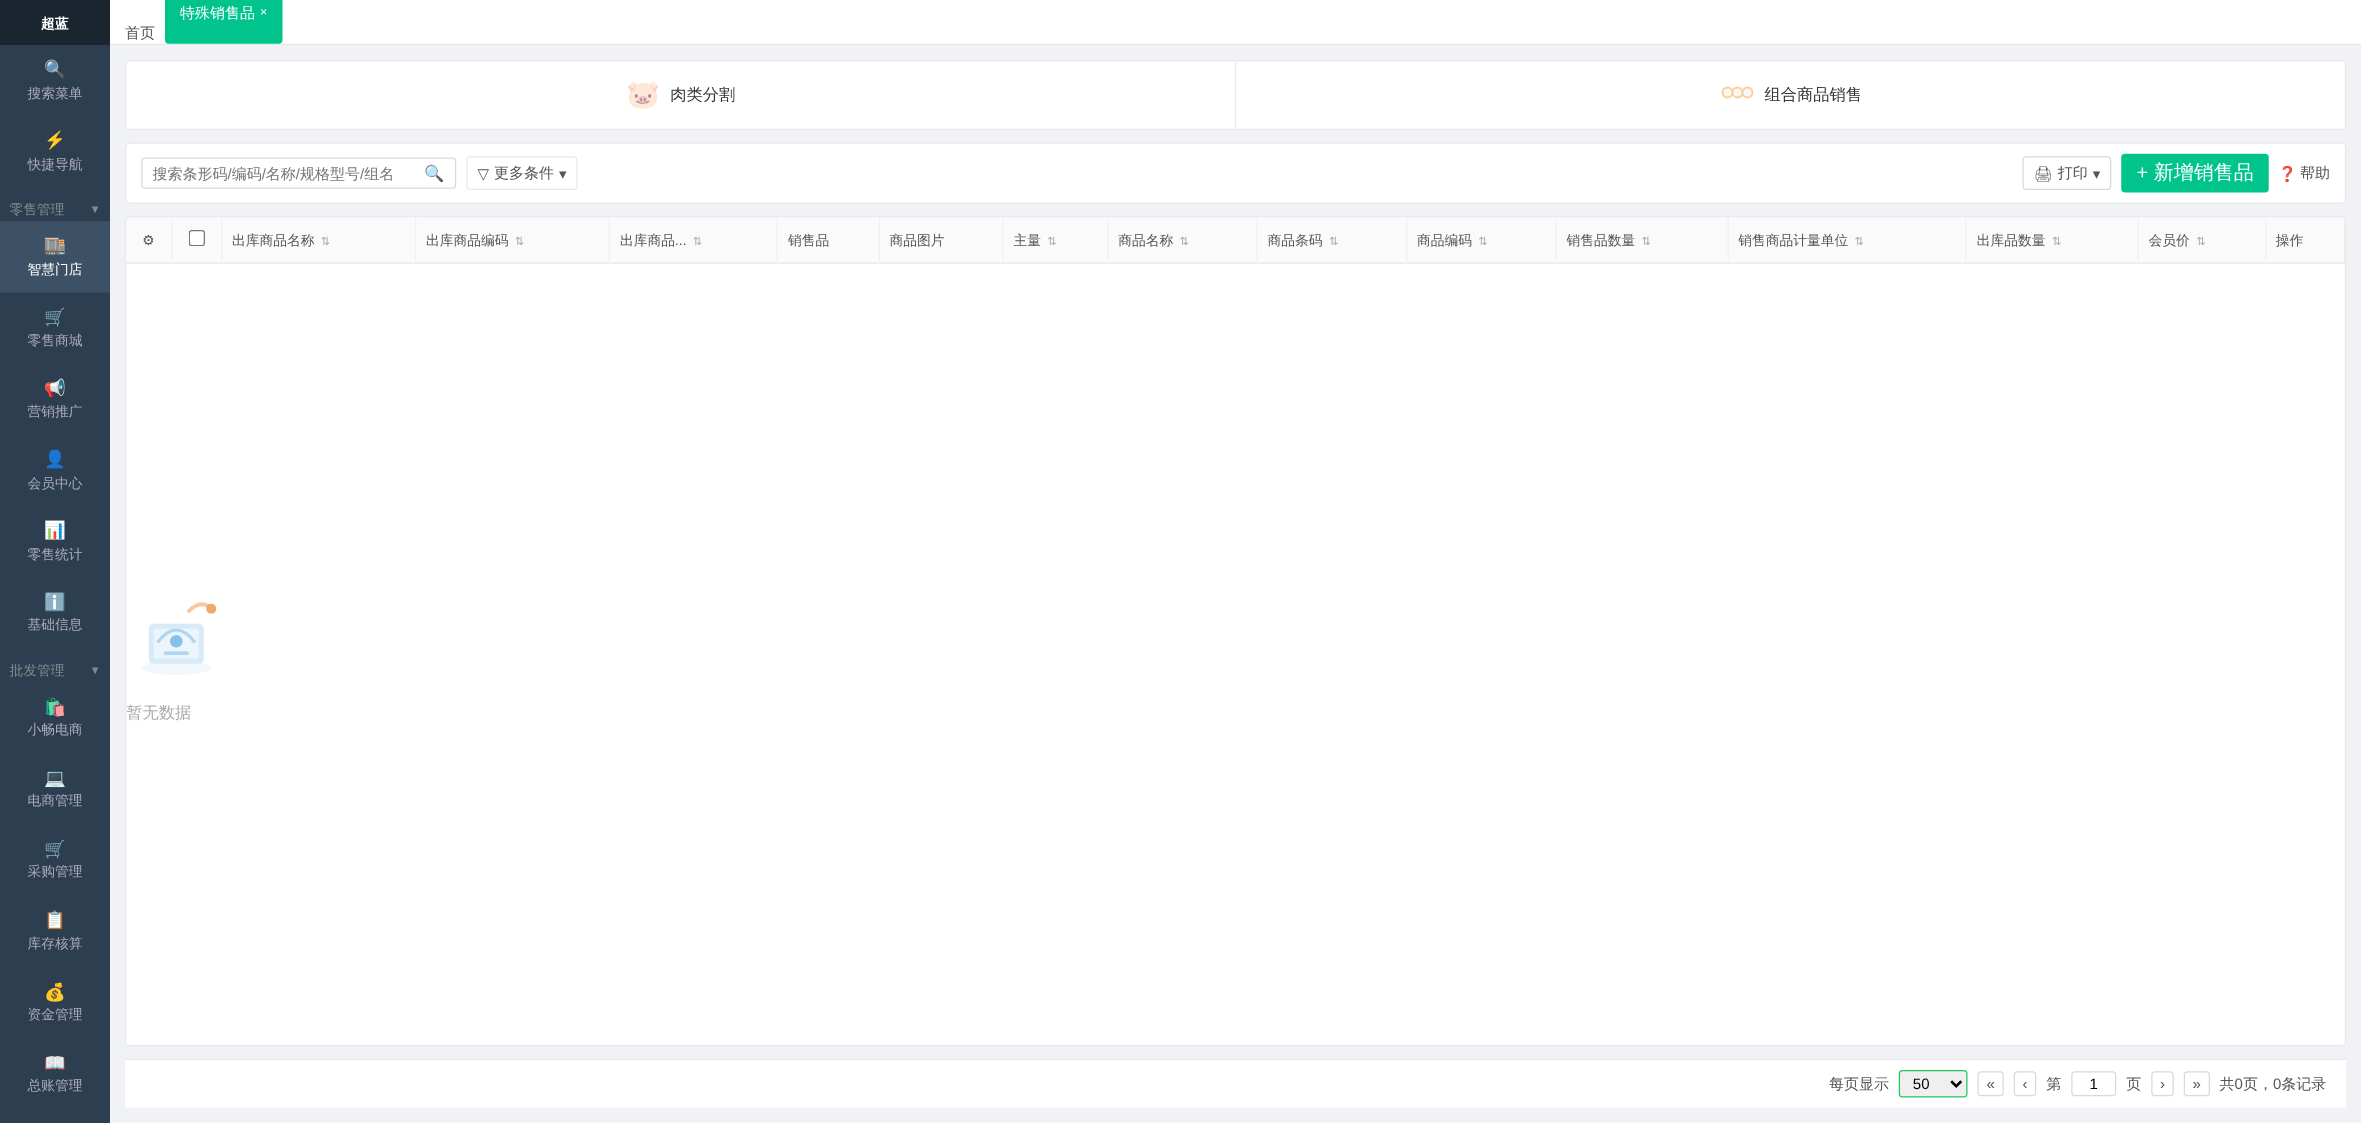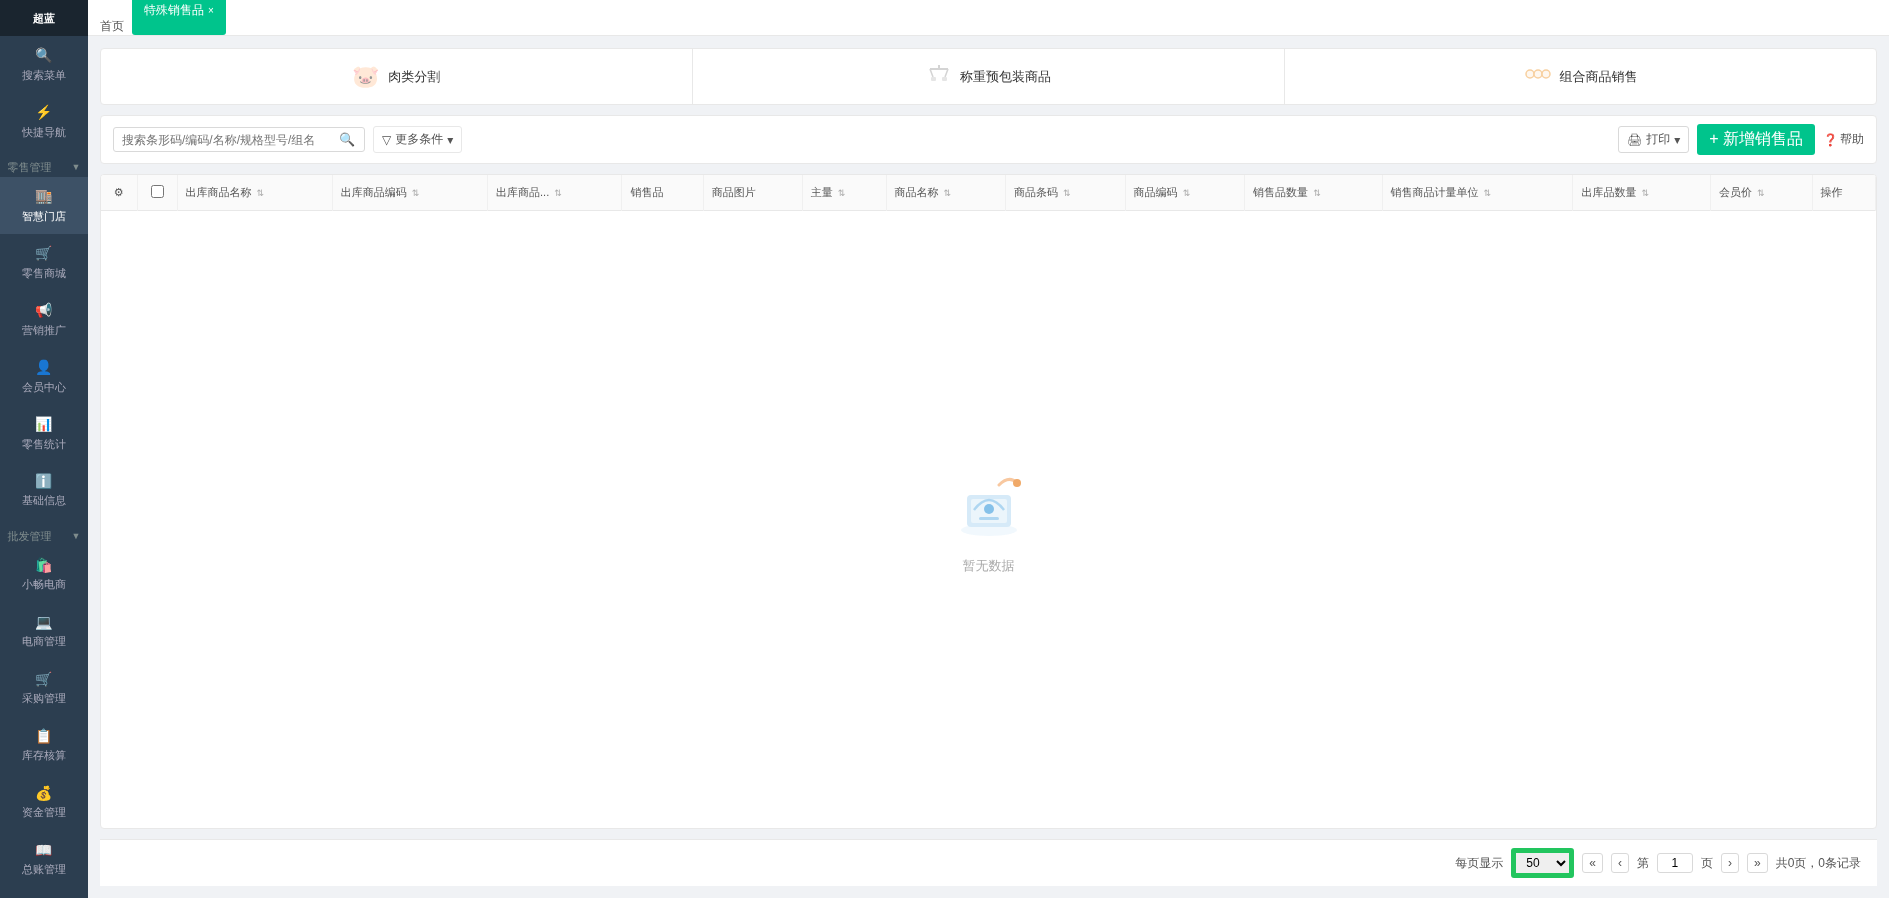--- a/index.html
+++ b/index.html
@@ -232,21 +232,20 @@
     }
     th .sort-arrows { color: #aaa; font-size: 9px; margin-left: 2px; }
     .th-checkbox { width: 40px; text-align: center; }
     .th-settings { width: 36px; text-align: center; }
 
     
     .empty-state {
       flex: 1;
       display: flex;
       flex-direction: column;
-      align-items: center;
       justify-content: center;
       color: #999;
       gap: 12px;
       padding: 60px 0;
     }
     .empty-icon {
       width: 80px;
       height: 80px;
     }
     .empty-text { font-size: 13px; color: #aaa; }
@@ -258,21 +257,21 @@
       padding: 8px 16px;
       display: flex;
       align-items: center;
       justify-content: flex-end;
       gap: 8px;
       font-size: 12px;
       color: #555;
       flex-shrink: 0;
     }
     .page-size-select {
-      border: 5px solid #22c55e;
+      border: 1px solid #22c55e;
       border-radius: 3px;
       padding: 2px 6px;
       font-size: 12px;
       cursor: pointer;
     }
     .page-nav-btn {
       padding: 2px 6px;
       border: 1px solid #d9d9d9;
       border-radius: 3px;
       cursor: pointer;
@@ -392,33 +391,20 @@
   <div class="content">
 
     <div class="category-tabs">
 
 
       <div class="cat-tab">
         <span style="font-size:22px; opacity:0.5;">🐷</span>
         <span>肉类分割</span>
       </div>
 
-      <div class="cat-tab">
-        <span style="font-size:20px; opacity:0.5;">
-          <svg width="26" height="22" viewBox="0 0 26 22" fill="none" xmlns="http://www.w3.org/2000/svg">
-            <line x1="13" y1="2" x2="13" y2="6" stroke="#aaa" stroke-width="2"></line>
-            <line x1="4" y1="6" x2="22" y2="6" stroke="#aaa" stroke-width="2"></line>
-            <line x1="4" y1="6" x2="7" y2="14" stroke="#aaa" stroke-width="1.5"></line>
-            <line x1="22" y1="6" x2="19" y2="14" stroke="#aaa" stroke-width="1.5"></line>
-            <rect x="5" y="14" width="5" height="4" rx="1" fill="#ccc"></rect>
-            <rect x="16" y="14" width="5" height="4" rx="1" fill="#ccc"></rect>
-          </svg>
-        </span>
-        <span>称重预包装商品</span>
-      </div>
 
       <div class="cat-tab">
         <span style="font-size:18px; opacity:0.5;">
           <svg width="28" height="20" viewBox="0 0 28 20" fill="none" xmlns="http://www.w3.org/2000/svg">
             <circle cx="6" cy="10" r="4" fill="#fef0e0" stroke="#f0a040" stroke-width="1.5"></circle>
             <circle cx="14" cy="10" r="4" fill="#fef0e0" stroke="#f0a040" stroke-width="1.5"></circle>
             <circle cx="22" cy="10" r="4" fill="#fef0e0" stroke="#f0a040" stroke-width="1.5"></circle>
           </svg>
         </span>
         <span>组合商品销售</span>

